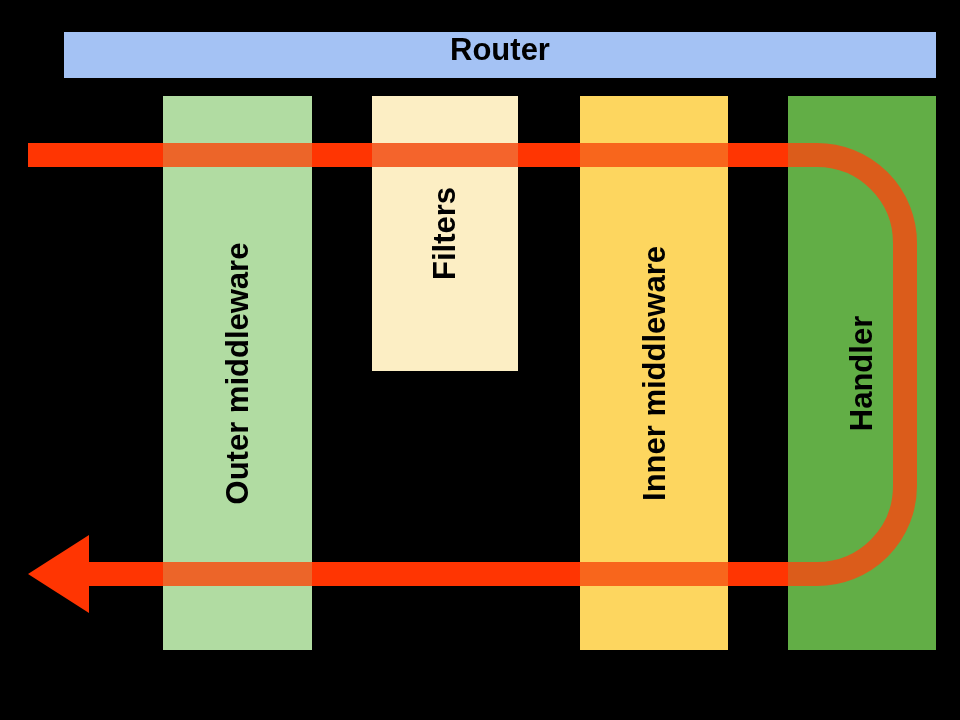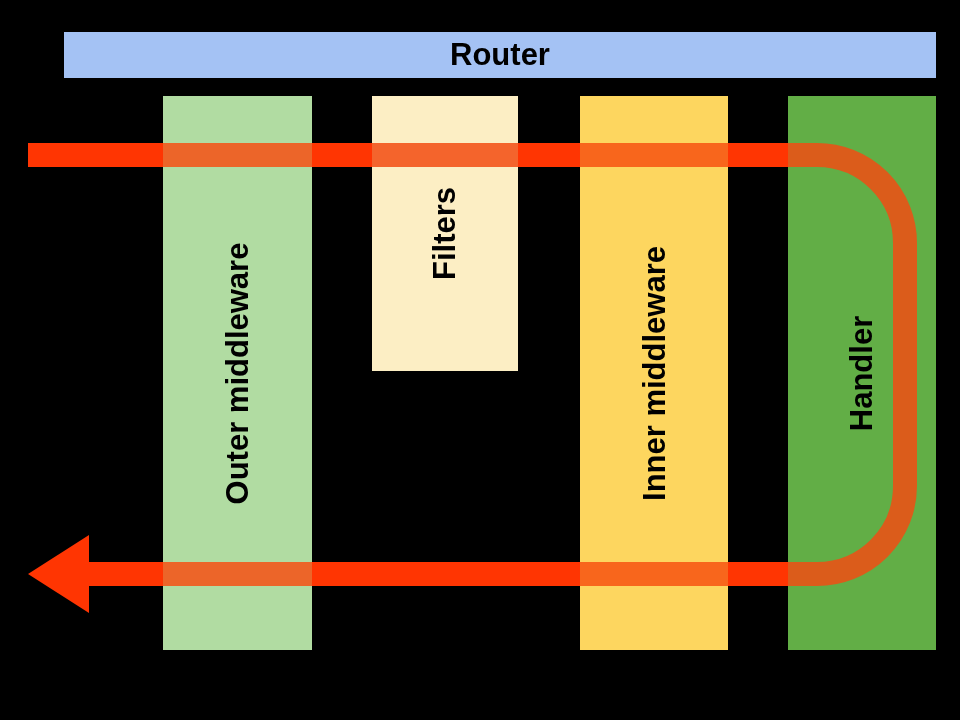--- a/index.html
+++ b/index.html
@@ -8,21 +8,20 @@
     width: 960px;
     height: 720px;
     overflow: hidden;
     font-family: "Liberation Sans", sans-serif;
   }
   .router-bar {
     position: absolute;
     left: 64px; top: 32px;
     width: 872px; height: 46px;
     display: flex;
-    align-items: center;
     justify-content: center;
     font-weight: bold;
     font-size: 31px;
     z-index: 1;
   }
   .column {
     position: absolute;
     top: 96px;
     height: 554px;
     display: flex;

